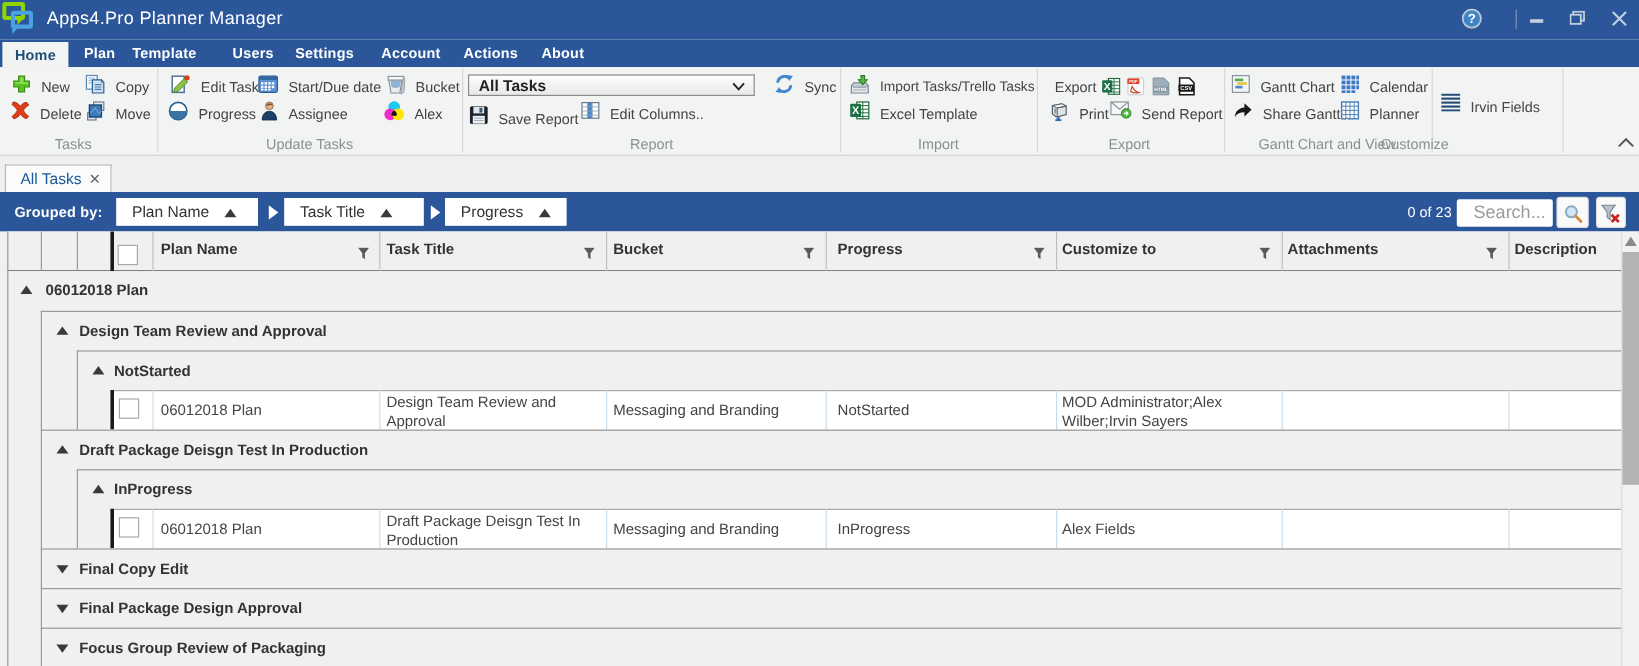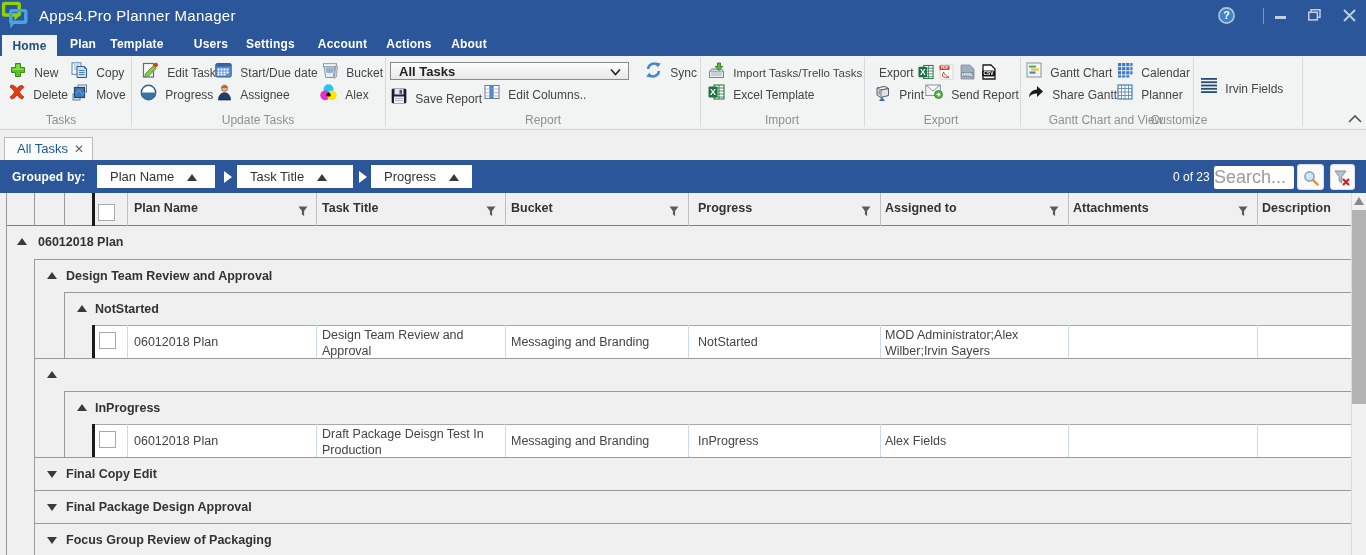--- a/index.html
+++ b/index.html
@@ -347,21 +347,21 @@
 
 
 <div class="abs" id="groupbar"></div>
 <div class="abs" style="left:12px;top:170px;color:#fff;font-size:12px;font-weight:bold;letter-spacing:0.2px;">Grouped by:</div>
 <div class="gdrop" style="left:97px;width:118px;">Plan Name<span class="tri"></span></div>
 <div class="garr" style="left:224px;"></div>
 <div class="gdrop" style="left:237px;width:116px;">Task Title<span class="tri"></span></div>
 <div class="garr" style="left:359px;"></div>
 <div class="gdrop" style="left:371px;width:101px;">Progress<span class="tri"></span></div>
 <div class="abs" style="left:1173px;top:170px;color:#fff;font-size:12px;">0 of 23</div>
-<div class="abs" style="left:1214px;top:166px;width:80px;height:23px;background:#fff;border-radius:2px;color:#9b9b9b;font-size:18px;line-height:23px;">Search...</div>
+<div class="abs" style="left:1214px;top:166px;width:80px;height:23px;background:#fff;border-radius:2px;color:#9b9b9b;font-size:15px;line-height:23px;padding-left:14px;">Search...</div>
 <div class="abs" style="left:1297px;top:164px;width:27px;height:26px;background:#fafafa;border:1px solid #ddd;border-radius:3px;"></div>
 <svg class="abs" style="left:1303px;top:170px" width="16" height="16" viewBox="0 0 16 16">
     <circle cx="6.5" cy="6.5" r="4.6" fill="#cfe6f5" stroke="#8aa8c0" stroke-width="1.6"></circle>
     <path d="M10 10 L14.5 14.5" stroke="#d98c3f" stroke-width="2.4" stroke-linecap="round"></path>
   </svg>
 <div class="abs" style="left:1330px;top:164px;width:25px;height:26px;background:#fafafa;border:1px solid #ddd;border-radius:3px;"></div>
 <svg class="abs" style="left:1334px;top:170px" width="17" height="16" viewBox="0 0 17 16">
     <path d="M1 1 h11 l-4.2 5.5 v6.5 l-2.6 -2 v-4.5 z" fill="#b8c4cc" stroke="#7a868f" stroke-width="0.9"></path>
     <path d="M9 9 l6 6 M15 9 l-6 6" stroke="#c22" stroke-width="2.2"></path>
   </svg>
@@ -369,21 +369,21 @@
 
 <div class="abs" id="grid"></div>
 
 
 <div class="abs" style="left:6px;top:193px;width:1345px;height:33px;background:#f0f0f0;border-bottom:1px solid #808080;"></div>
 <div class="chk" style="left:98px;top:204px;"></div>
 <div class="hcell" style="left:134px;">Plan Name</div>
 <div class="hcell" style="left:322px;">Task Title</div>
 <div class="hcell" style="left:511px;">Bucket</div>
 <div class="hcell" style="left:698px;">Progress</div>
-<div class="hcell" style="left:885px;">Assigned to</div>
+<div class="hcell" style="left:885px;">Customize to</div>
 <div class="hcell" style="left:1073px;">Attachments</div>
 <div class="hcell" style="left:1262px;">Description</div>
 <svg class="abs funnel" style="left:298px;top:206px" width="11" height="11">
     <use href="#fun"></use>
   </svg>
 <svg class="abs funnel" style="left:486px;top:206px" width="11" height="11">
     <use href="#fun"></use>
   </svg>
 <svg class="abs funnel" style="left:669px;top:206px" width="11" height="11">
     <use href="#fun"></use>
@@ -443,20 +443,21 @@
 <div class="vline dv" style="left:127px;top:325px;height:33px;"></div>
 <div class="vline dv" style="left:316px;top:325px;height:33px;"></div>
 <div class="vline dv" style="left:505px;top:325px;height:33px;"></div>
 <div class="vline dv" style="left:688px;top:325px;height:33px;"></div>
 <div class="vline dv" style="left:880px;top:325px;height:33px;"></div>
 <div class="vline dv" style="left:1068px;top:325px;height:33px;"></div>
 <div class="vline dv" style="left:1257px;top:325px;height:33px;"></div>
 
 <div class="gr" style="left:34px;top:358px;width:1317px;height:33px;">
     <span style="position:absolute;left:13px;top:12px" class="tri-up"></span>
+    <span style="position:absolute;left:32px;top:9px">Draft Package Deisgn Test In Production</span>
   </div>
 <div class="gr" style="left:64px;top:391px;width:1287px;height:33px;">
     <span style="position:absolute;left:13px;top:12px" class="tri-up"></span>
     <span style="position:absolute;left:31px;top:9px">InProgress</span>
   </div>
 
 
 <div class="dr" style="left:92px;top:424px;width:1259px;height:33px;border-top:1px solid #a8a8a8;"></div>
 <div class="abs" style="left:92px;top:424px;width:3px;height:33px;background:#1a1a1a"></div>
 <div class="chk" style="left:99px;top:431px;"></div>

